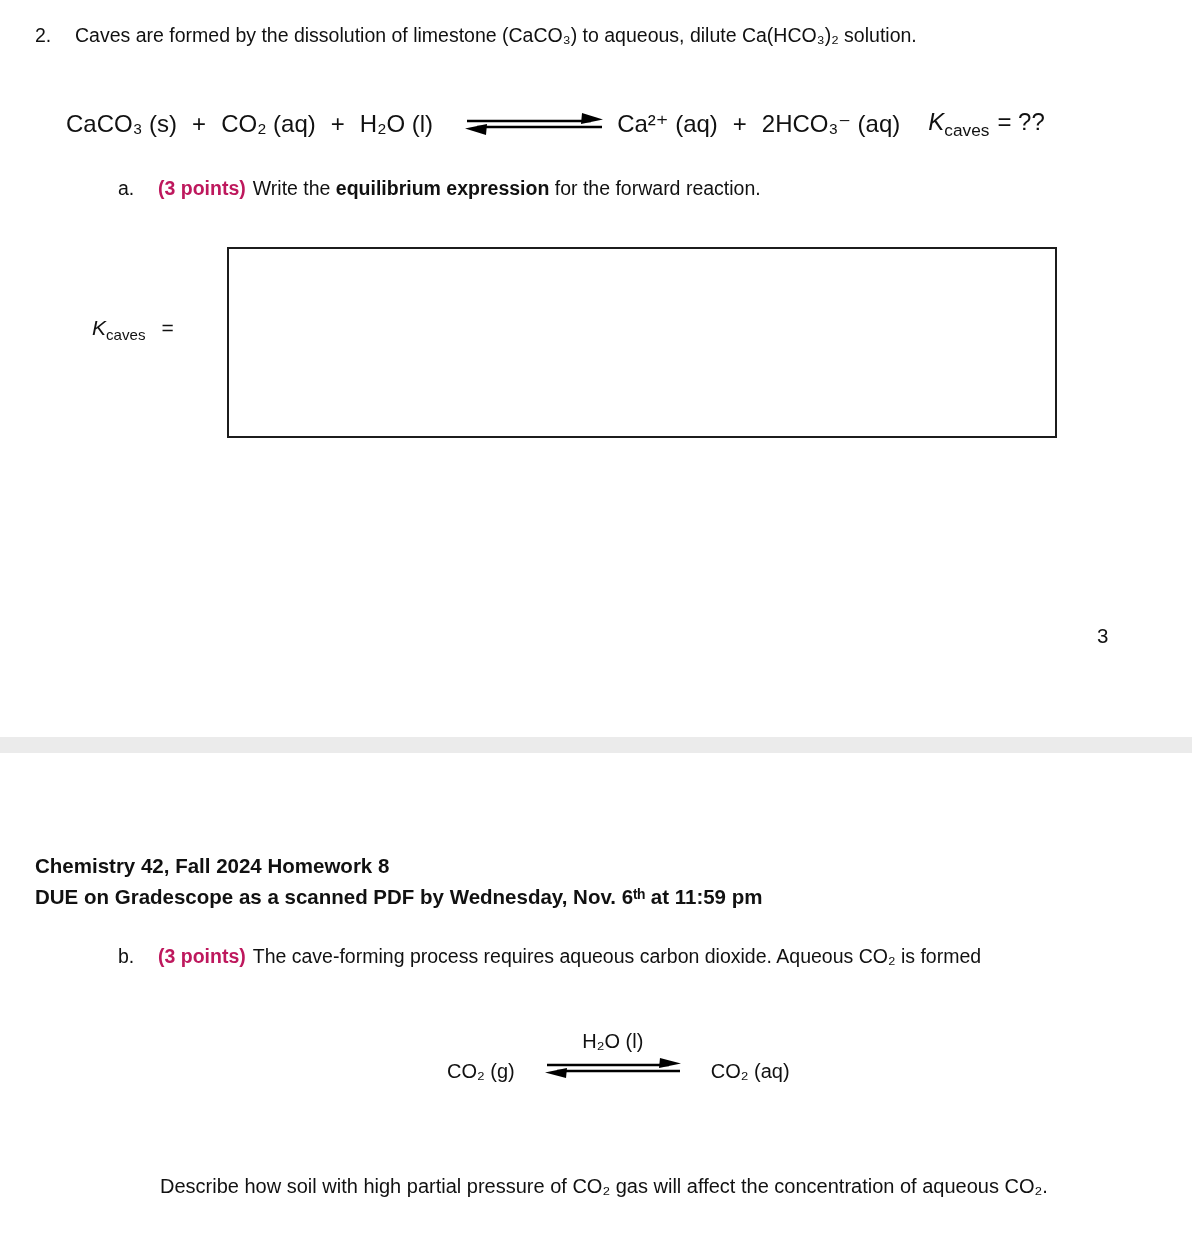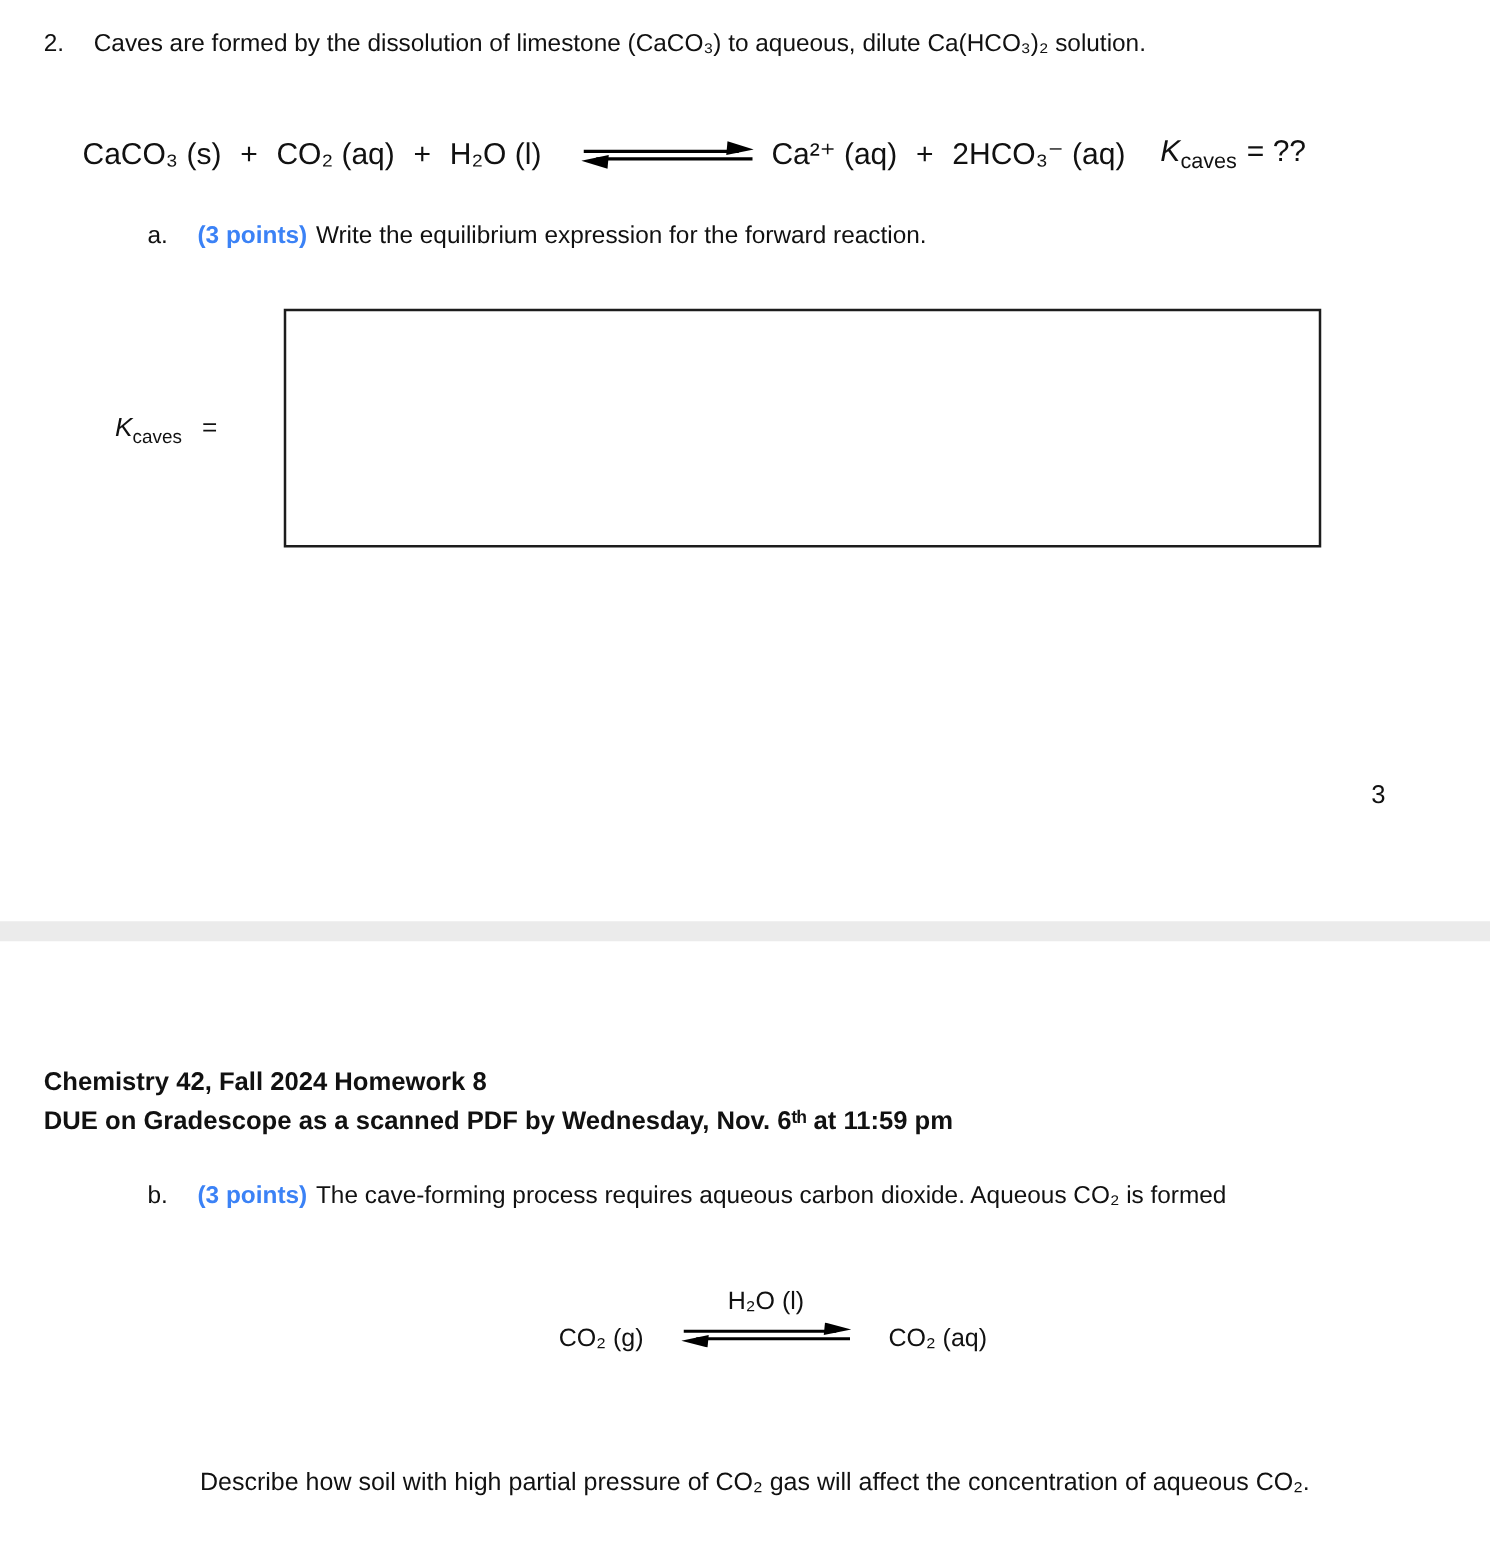--- a/index.html
+++ b/index.html
@@ -22,25 +22,25 @@
   .plus { margin: 0 15px; }
   .eq-arrow { margin: 0 14px 0 32px; display: block; }
   .k-group { margin-left: 28px; text-align: center; }
   .k-italic { font-style: italic; }
   sub.small { font-size: 0.72em; }
   .k-eq { margin-left: 8px; }
 
   
   #item-a { left: 118px; top: 177px; width: 1000px; display: flex; font-size: 19.5px; }
   .item-marker { width: 40px; flex: 0 0 40px; }
-  .pts { color: #3b82f6; font-weight: bold; margin-right: 7px; }
-  .bold { font-weight: normal; }
+  .pts { color: #be185d; font-weight: bold; margin-right: 7px; }
+  .bold { font-weight: bold; }
 
   
-  #kcaves-label { left: 92px; top: 331px; font-size: 21px; }
+  #kcaves-label { left: 92px; top: 316px; font-size: 21px; }
   #kcaves-label .k-eq { margin-left: 16px; }
   #answer-box { left: 227px; top: 247px; width: 826px; height: 187px; border: 2px solid #1c1c1c; background: #ffffff; }
 
   
   #page-num { left: 1097px; top: 624px; font-size: 20.5px; }
 
   
   #page-bar { left: 0; top: 737px; width: 1192px; height: 16px; background: #ebebeb; }
 
   

